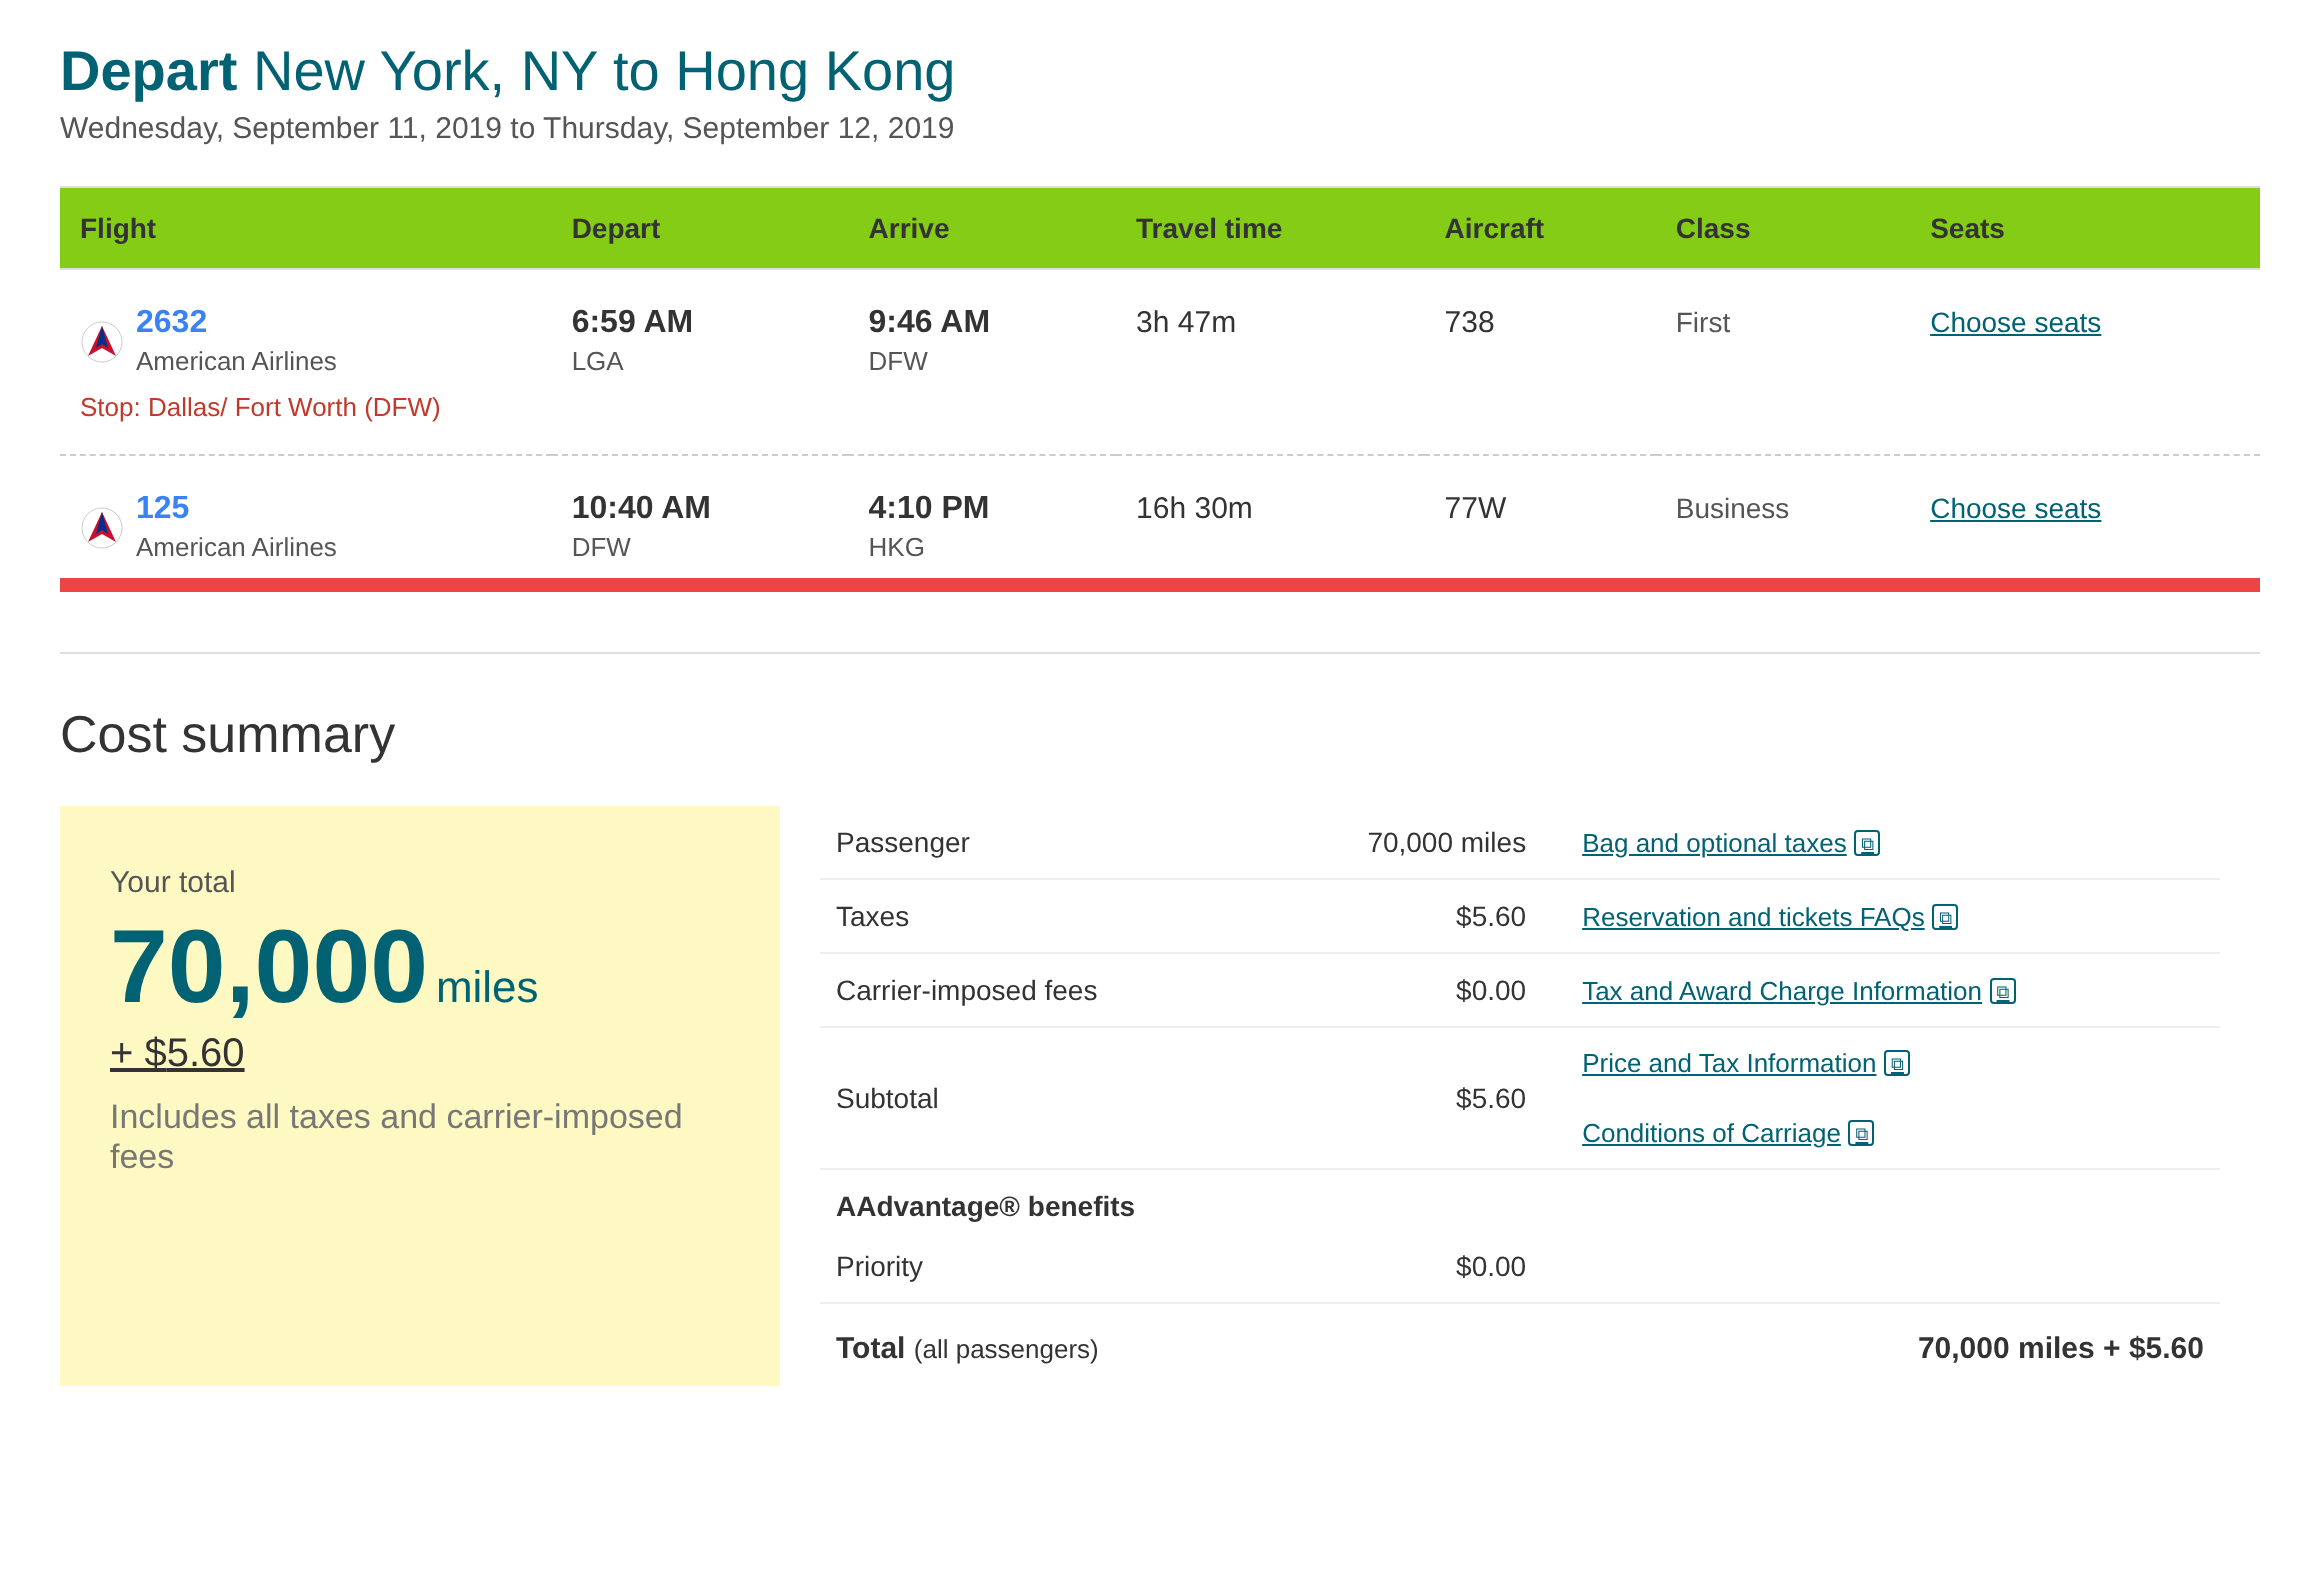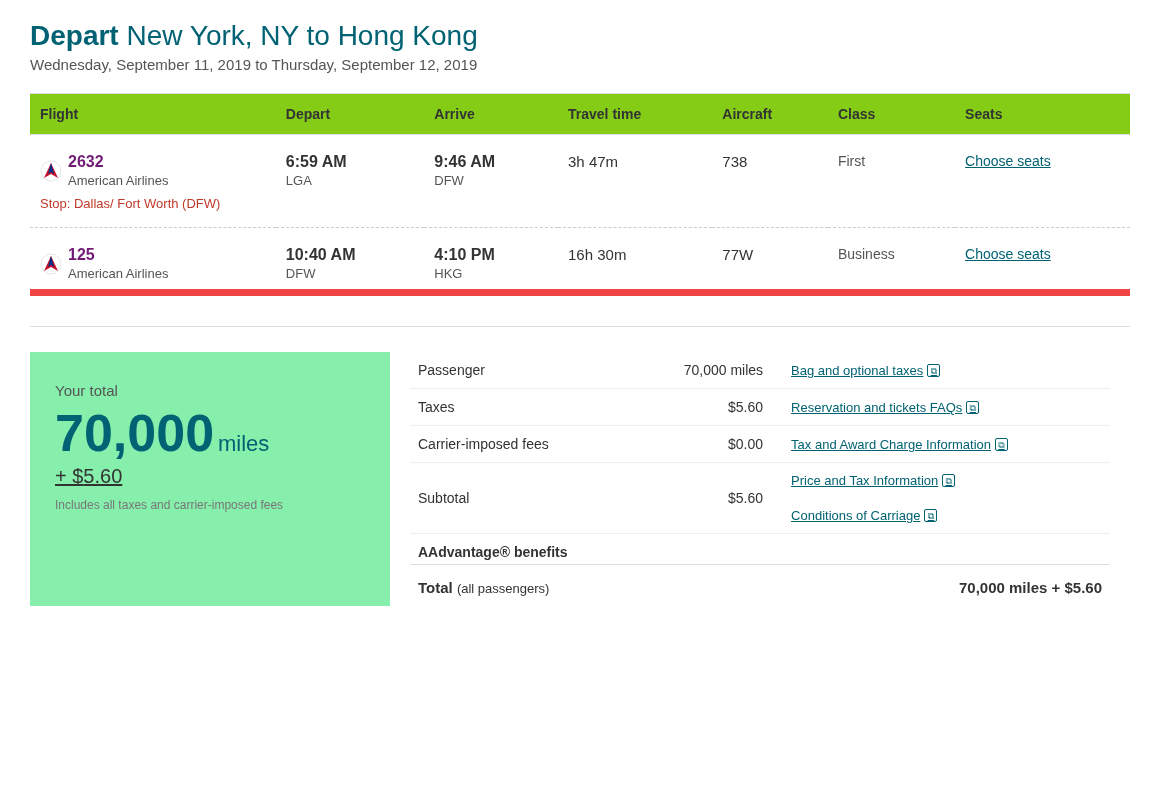--- a/index.html
+++ b/index.html
@@ -60,21 +60,21 @@
     }
 
     .flight-number {
       display: flex;
       align-items: center;
       gap: 6px;
     }
     .flight-num {
       font-size: 16px;
       font-weight: 600;
-      color: #701a75;
+      color: #3b82f6;
     }
     .airline-name {
       font-size: 13px;
       color: #555;
       margin-top: 2px;
     }
 
     .time-main {
       font-size: 16px;
       font-weight: 700;
@@ -122,21 +122,21 @@
       color: #333;
       margin-bottom: 20px;
     }
 
     .cost-summary-layout {
       display: flex;
       gap: 0;
     }
 
     .cost-total-box {
-      background: #86efac;
+      background: #fef9c3;
       padding: 30px 25px;
       min-width: 360px;
       max-width: 360px;
       flex-shrink: 0;
     }
 
     .your-total-label {
       font-size: 15px;
       color: #555;
       margin-bottom: 8px;
@@ -156,21 +156,21 @@
 
     .cash-amount {
       font-size: 20px;
       color: #333;
       margin-top: 6px;
       text-decoration: underline;
     }
     .cash-amount .plus { color: #333; }
 
     .includes-note {
-      font-size: 12px;
+      font-size: 17px;
       color: #777;
       margin-top: 10px;
     }
 
     
     .cost-details {
       flex: 1;
       padding: 0 20px;
     }
 
@@ -339,20 +339,21 @@
       <td>
         <a class="choose-seats-link">Choose seats</a>
       </td>
     </tr>
   </tbody>
 </table>
 
 <hr class="section-divider">
 
 <div>
+  <h2 class="cost-summary-title">Cost summary</h2>
 
   <div class="cost-summary-layout">
 
     <div class="cost-total-box">
       <div class="your-total-label">Your total</div>
       <div>
         <span class="miles-amount">70,000</span>
         <span class="miles-word">miles</span>
       </div>
       <div class="cash-amount">
@@ -408,20 +409,25 @@
                   <span class="ext-icon">⧉</span>
                 </a>
               </div>
             </td>
           </tr>
           <tr class="benefits-header">
             <td>AAdvantage® benefits</td>
             <td></td>
             <td></td>
           </tr>
+          <tr>
+            <td>Priority</td>
+            <td>$0.00</td>
+            <td></td>
+          </tr>
           <tr class="total-row">
             <td>
               <strong>Total</strong>
               <span style="font-weight:normal; font-size:13px;">(all passengers)</span>
             </td>
             <td colspan="2">70,000 miles + $5.60</td>
           </tr>
         </tbody>
       </table>
     </div>

